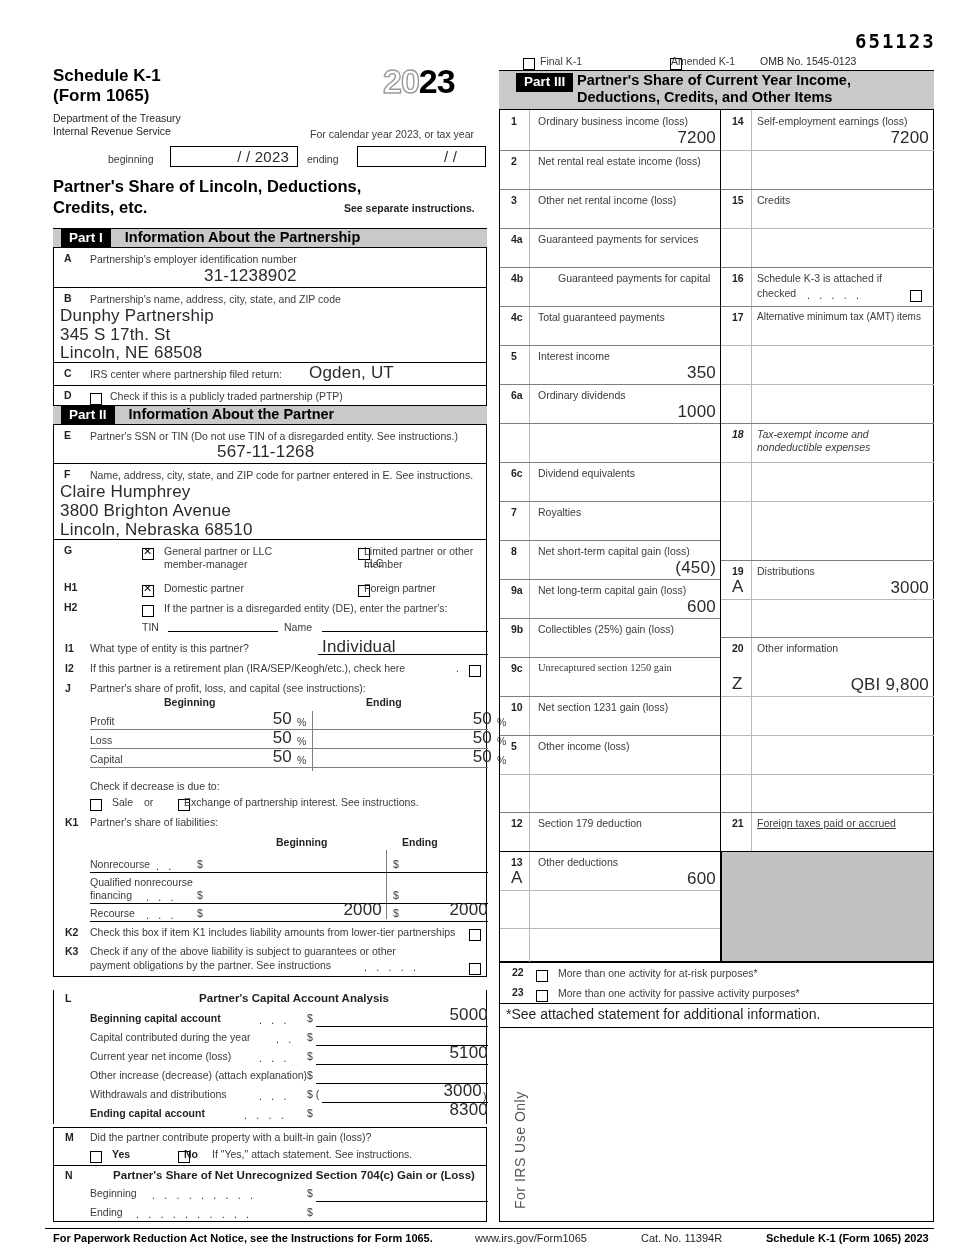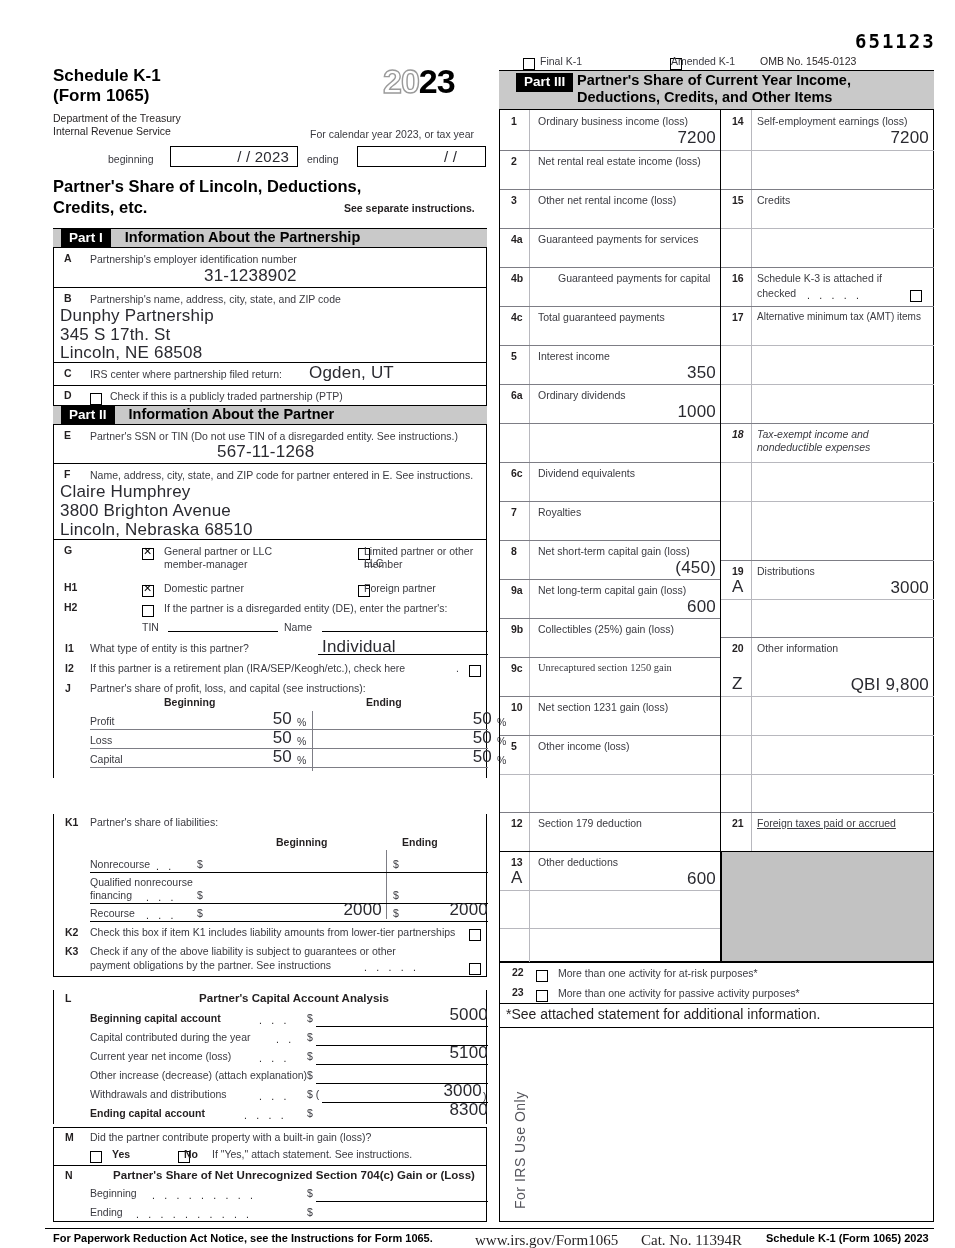--- a/index.html
+++ b/index.html
@@ -110,21 +110,21 @@
   .dots { letter-spacing: 3.2px; color: #231f20; }
   .gray-block { background: #c2c2c2; border: 1.2px solid #000; }
   .irs-only {
     font-size: 14px;
     color: #55555c;
     writing-mode: vertical-rl;
     transform: rotate(180deg);
     letter-spacing: 0.5px;
   }
   .footer-txt { font-size: 11px; font-weight: bold; color: #000; }
-  .footer-reg { font-size: 15px; color: #231f20; font-family: Liberation Serif, serif; }
+  .footer-reg { font-size: 11px; color: #231f20; }
 </style>
 </head>
 <body>
 
 <div id="page">
 
   
   <div class="abs title-main" style="left:53px; top:66px; width:220px;">
     <div>Schedule K-1</div>
     <div>(Form 1065)</div>
@@ -312,20 +312,28 @@
 
     <span class="lbl abs" style="left:36px; top:74px;">Capital</span>
     <span class="hand abs num" style="left:150px; top:68px; width:88px;">50</span>
     <span class="lbl abs" style="left:243px; top:75px;">%</span>
     <span class="hand abs num" style="left:350px; top:68px; width:88px;">50</span>
     <span class="lbl abs" style="left:443px; top:75px;">%</span>
     <span class="abs rule-thin" style="left:36px; top:88px; width:398px; height:1.1px;"></span>
   </div>
 
   
+  <div class="abs" style="left:53px; top:778px; width:434px; height:36px; border-left:1.3px solid #000; border-right:1.3px solid #000;">
+    <span class="lbl abs" style="left:36px; top:2px;">Check if decrease is due to:</span>
+    <span class="cb abs" style="left:36px; top:17px;"></span>
+    <span class="lbl abs" style="left:58px; top:18px;">Sale</span>
+    <span class="lbl abs" style="left:90px; top:18px;">or</span>
+    <span class="cb abs" style="left:108px; top:17px;"></span>
+    <span class="lbl abs" style="left:130px; top:18px;">Exchange of partnership interest. See instructions.</span>
+  </div>
 
   
   <div class="abs" style="left:53px; top:814px; width:434px; height:109px; border-left:1.3px solid #000; border-right:1.3px solid #000;">
     <span class="lbl-b abs" style="left:11px; top:2px;">K1</span>
     <span class="lbl abs" style="left:36px; top:2px;">Partner's share of liabilities:</span>
     <span class="lbl-b abs" style="left:222px; top:22px;">Beginning</span>
     <span class="lbl-b abs" style="left:348px; top:22px;">Ending</span>
     <span class="abs rule-thin" style="left:332px; top:36px; width:1.2px; height:69px;"></span>
 
     <span class="lbl abs" style="left:36px; top:44px;">Nonrecourse</span>

